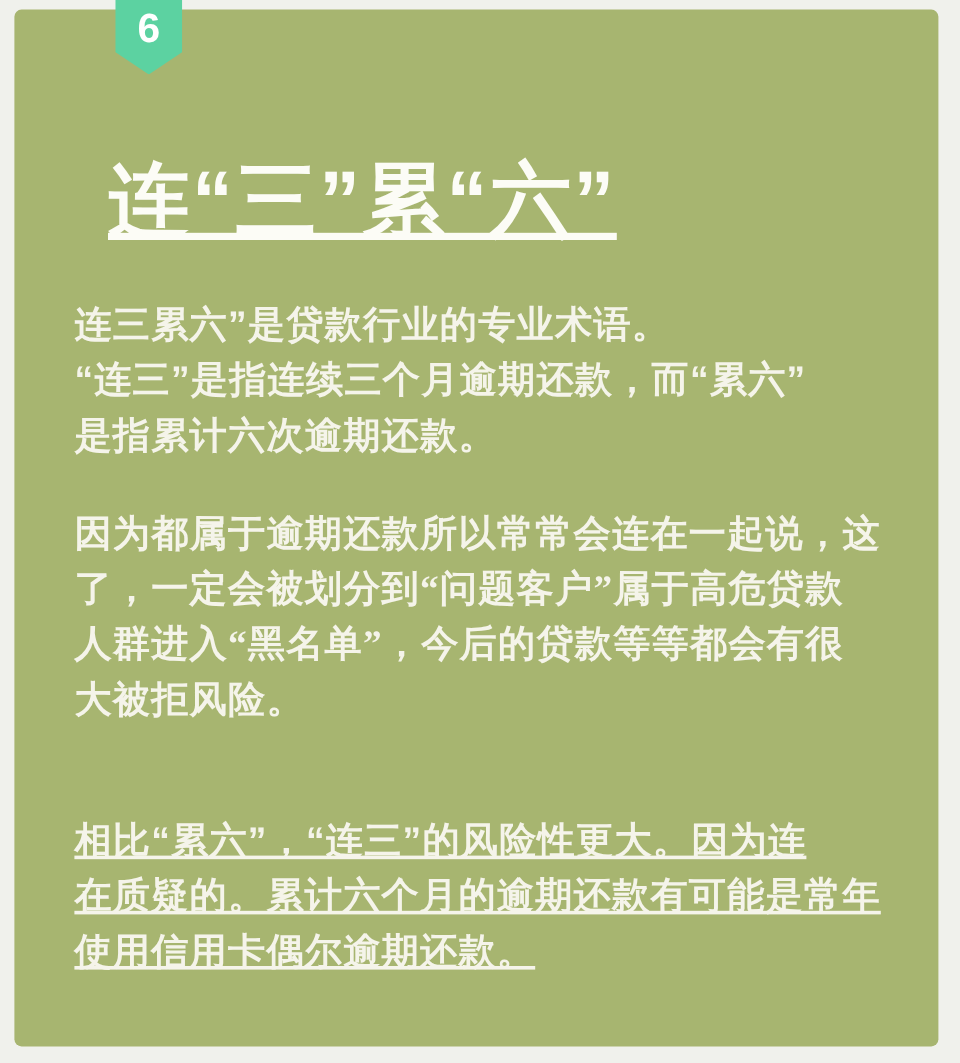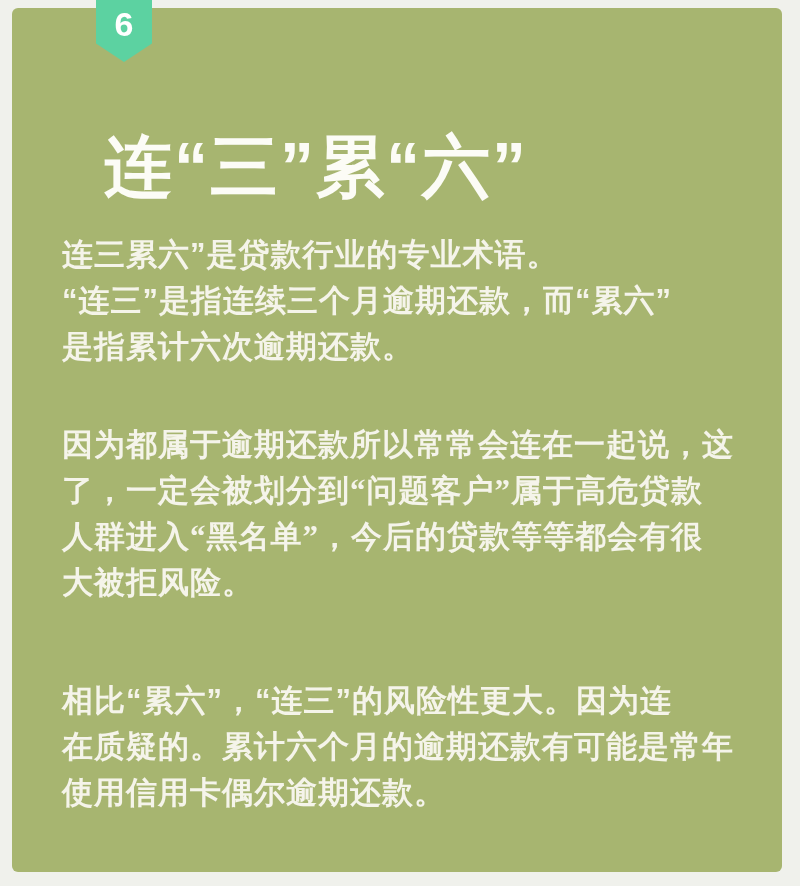--- a/index.html
+++ b/index.html
@@ -45,42 +45,43 @@
   }
   .badge-number {
     display: block;
     color: var(--badge_text);
     font-size: 34px;
     line-height: 48px;
     font-weight: 700;
   }
   .title {
     position: absolute;
-    left: 104px;
+    left: 90px;
     top: 122px;
     font-size: 68px;
     letter-spacing: 2px;
     color: var(--title_color);
     white-space: nowrap;
     z-index: 1;
+    text-decoration: underline;
   }
   .para {
     position: absolute;
     left: 62px;
     width: 700px;
     font-size: 31px;
     line-height: 46px;
     letter-spacing: 1px;
     color: var(--text_color);
     z-index: 1;
   }
   .para .line { white-space: nowrap; }
-  .para-1 { top: 232px; }
+  .para-1 { top: 248px; }
   .para-2 { top: 422px; font-family: Liberation Serif, serif; }
-  .para-3 { top: 678px; }
+  .para-3 { top: 678px; text-decoration: underline; }
 </style>
 </head>
 <body>
 
 <div class="page">
   <div class="card"></div>
 
   <div class="badge">
     <span class="badge-number">6</span>
   </div>

